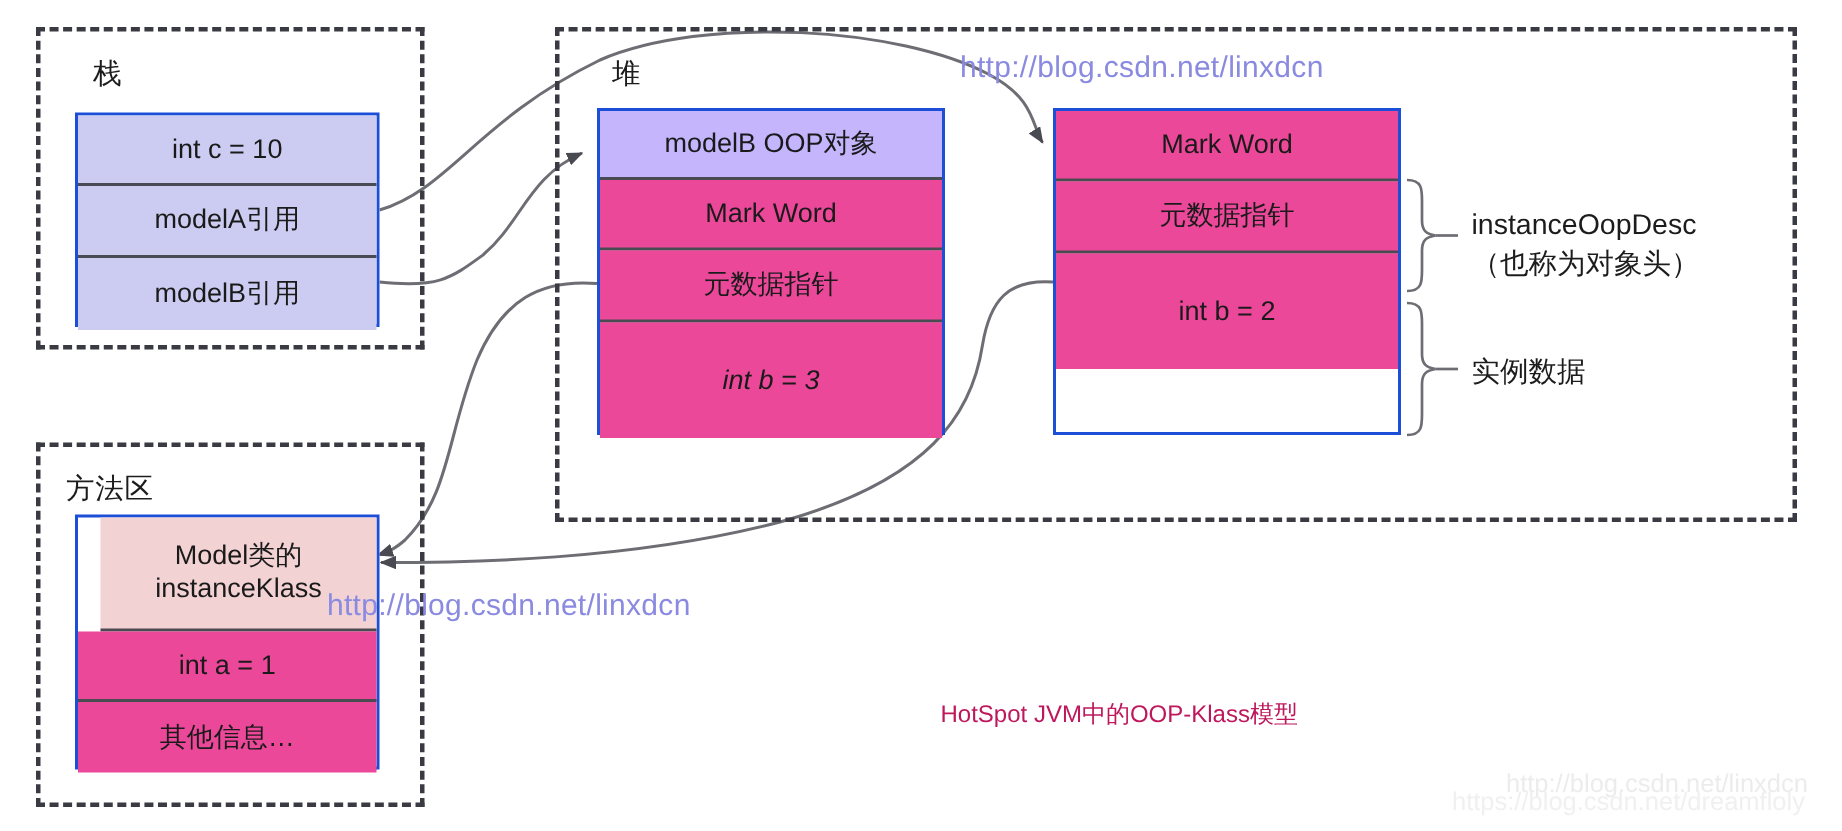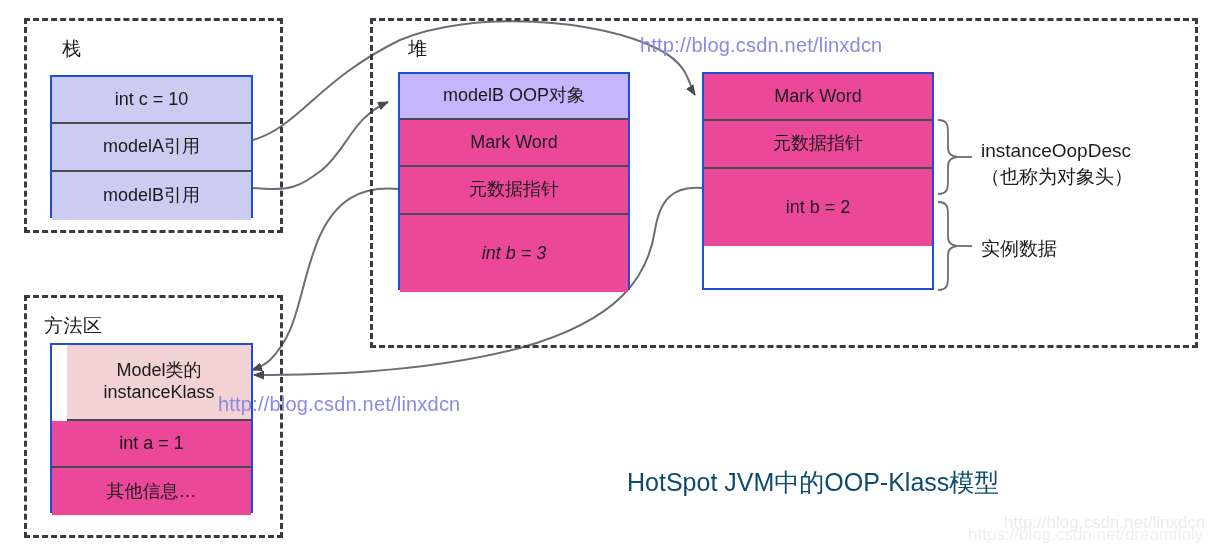--- a/index.html
+++ b/index.html
@@ -67,22 +67,22 @@
   }
   .url {
     position: absolute;
     font-size: 20px;
     color: #8a8ae0;
     white-space: nowrap;
     letter-spacing: .2px;
   }
   .caption {
     position: absolute;
-    font-size: 25px;
-    color: #0c4a6e;
+    font-size: 16px;
+    color: #be185d;
     white-space: nowrap;
   }
   .watermark {
     position: absolute;
     white-space: nowrap;
     font-size: 17px;
     color: #ececed;
   }
   .watermark.wm2 { color: #f0f0f1; }
   svg.overlay {

